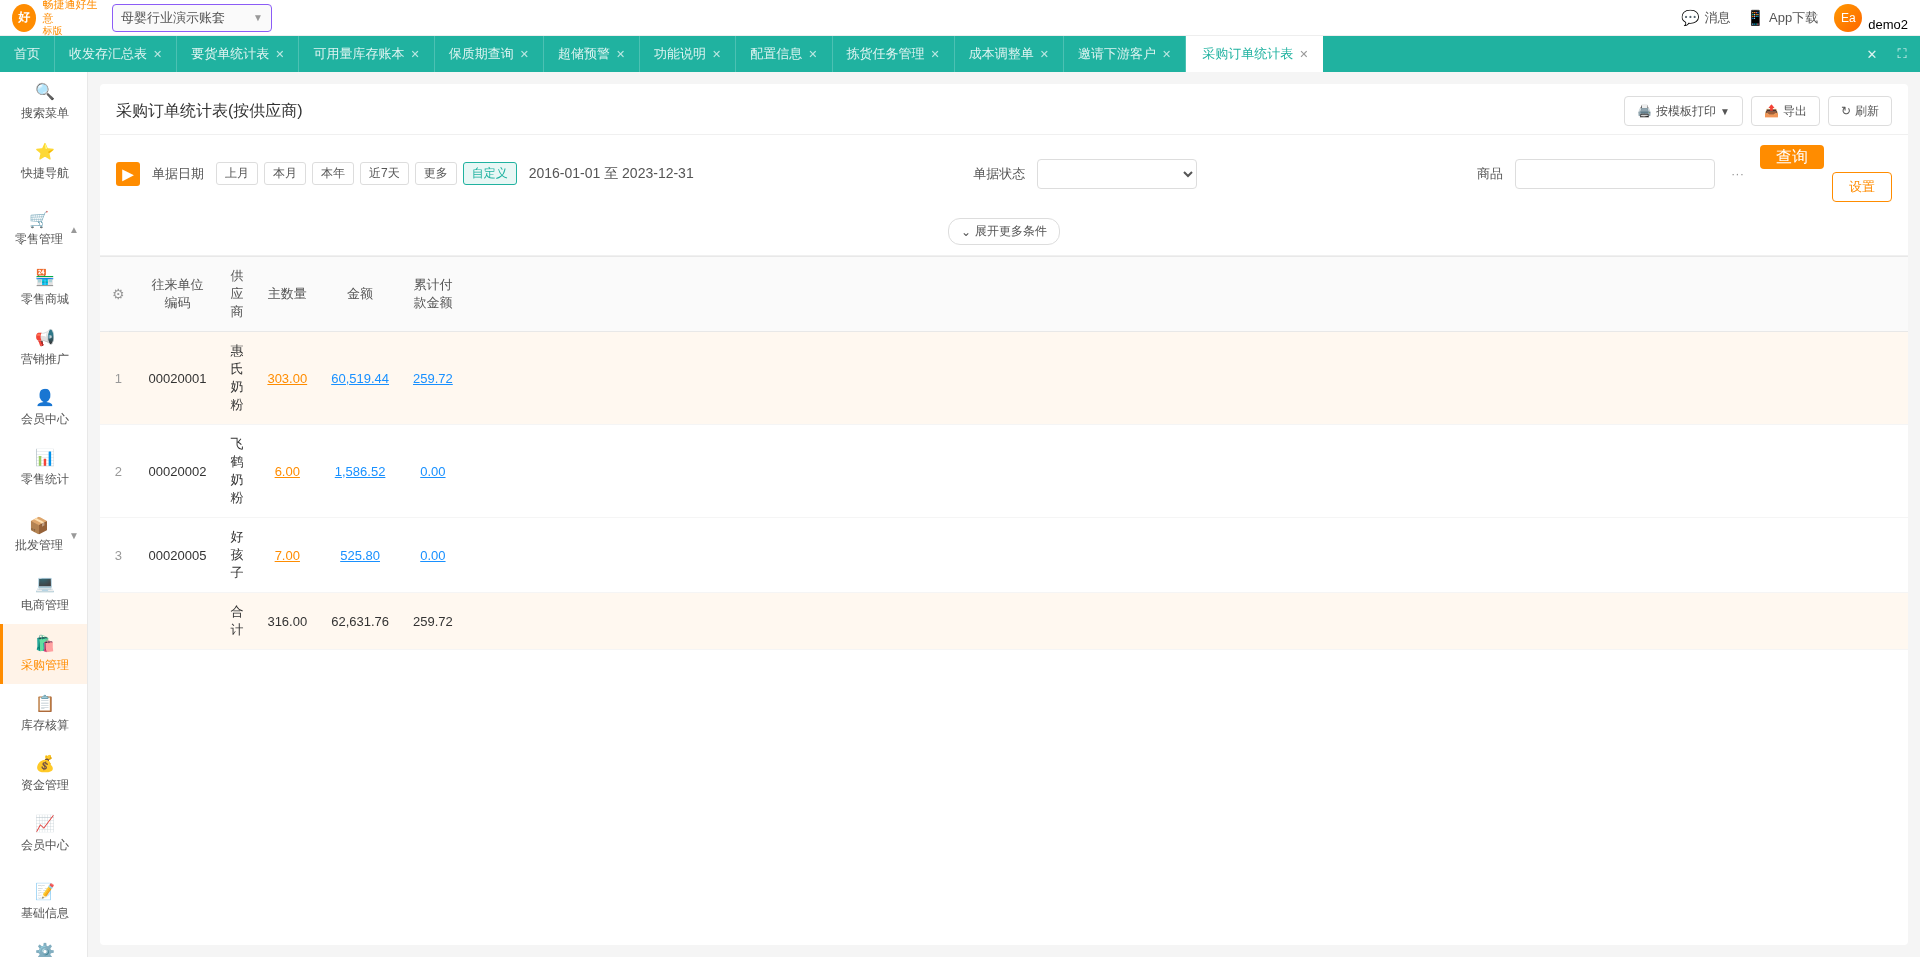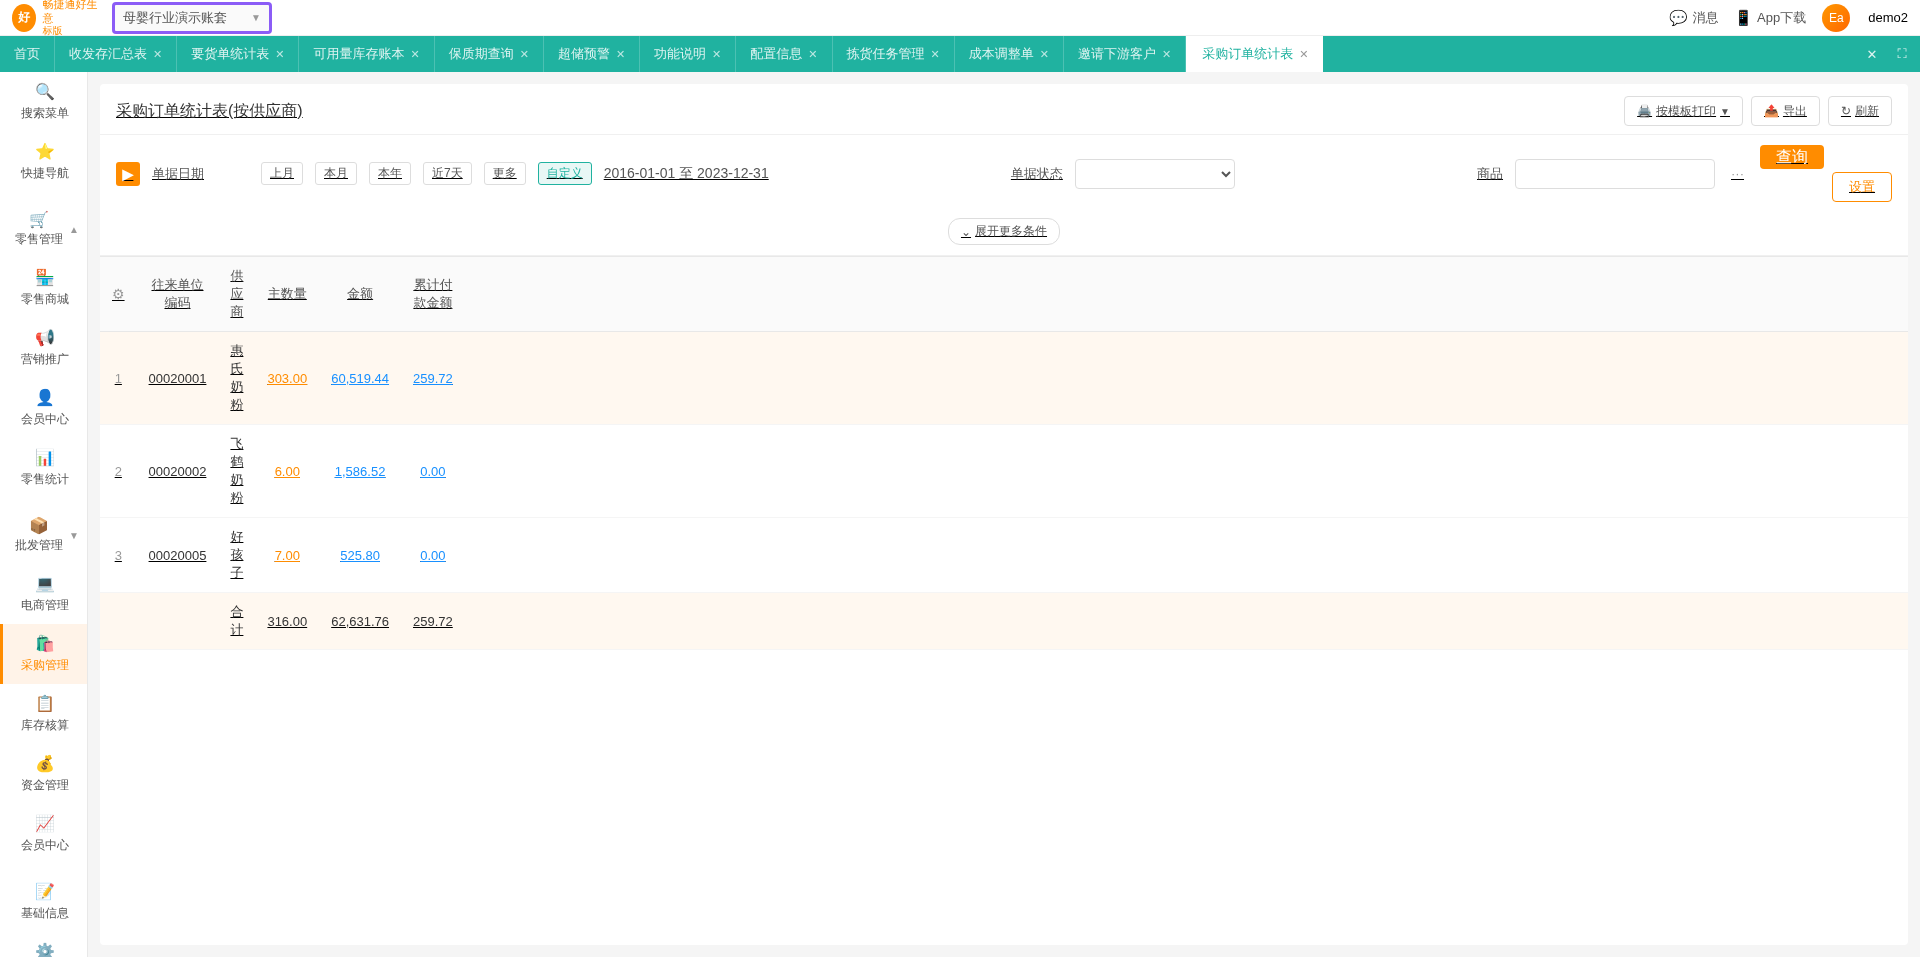--- a/index.html
+++ b/index.html
@@ -26,37 +26,37 @@
       background: #ff8c00;
       border-radius: 50%;
       display: flex; align-items: center; justify-content: center;
       color: white; font-size: 12px; font-weight: bold;
     }
     .logo-text { font-size: 11px; color: #ff8c00; line-height: 1.2; }
     .workspace-selector {
       display: flex; align-items: center; gap: 4px;
       color: #555; font-size: 13px; cursor: pointer;
       padding: 4px 8px;
-      border: 3px solid #8b5cf6;
+      border: 1px solid #8b5cf6;
       border-radius: 4px;
       background: #fafafa;
       min-width: 160px;
     }
     .workspace-selector .arrow { color: #999; font-size: 10px; margin-left: auto; }
     .top-right {
       margin-left: auto;
       display: flex; align-items: center; gap: 16px;
     }
     .top-action {
       display: flex; align-items: center; gap: 4px;
       color: #555; font-size: 13px; cursor: pointer;
     }
     .top-action .icon { font-size: 15px; }
     .user-area {
-      display: flex; align-items: center; gap: 18px; cursor: pointer;
+      display: flex; align-items: flex-end; gap: 6px; cursor: pointer;
     }
     .user-avatar {
       width: 28px; height: 28px; border-radius: 50%;
       background: linear-gradient(135deg, #f90, #f60);
       display: flex; align-items: center; justify-content: center;
       color: white; font-size: 12px;
     }
 
     
     .tab-bar {
@@ -136,21 +136,20 @@
     }
     .sidebar-item .si-icon { font-size: 16px; margin-bottom: 2px; }
     .sidebar-separator { height: 1px; background: #f0f0f0; margin: 4px 8px; }
 
     
     .content-area {
       flex: 1;
       background: #f5f5f5;
       overflow-y: auto;
       padding: 12px;
-      text-decoration: underline;
     }
 
     
     .page-container {
       background: #fff;
       border-radius: 4px;
       min-height: calc(100% - 0px);
     }
 
     
@@ -193,21 +192,21 @@
       flex-wrap: nowrap;
     }
     .filter-toggle-btn {
       width: 24px; height: 24px;
       background: #ff8c00; color: #fff;
       border: none; border-radius: 3px; cursor: pointer;
       display: flex; align-items: center; justify-content: center;
       font-size: 14px; font-weight: bold;
     }
     .filter-label { color: #555; font-size: 13px; white-space: nowrap; }
-    .date-shortcuts { display: flex; gap: 12px; align-items: center; margin-left: 45px; }
+    .date-shortcuts { display: flex; gap: 6px; align-items: center; }
     .date-shortcut-btn {
       padding: 2px 8px;
       border: 1px solid #ddd;
       background: #fff;
       border-radius: 3px;
       cursor: pointer;
       font-size: 12px;
       color: #555;
     }
     .date-custom-tag {

